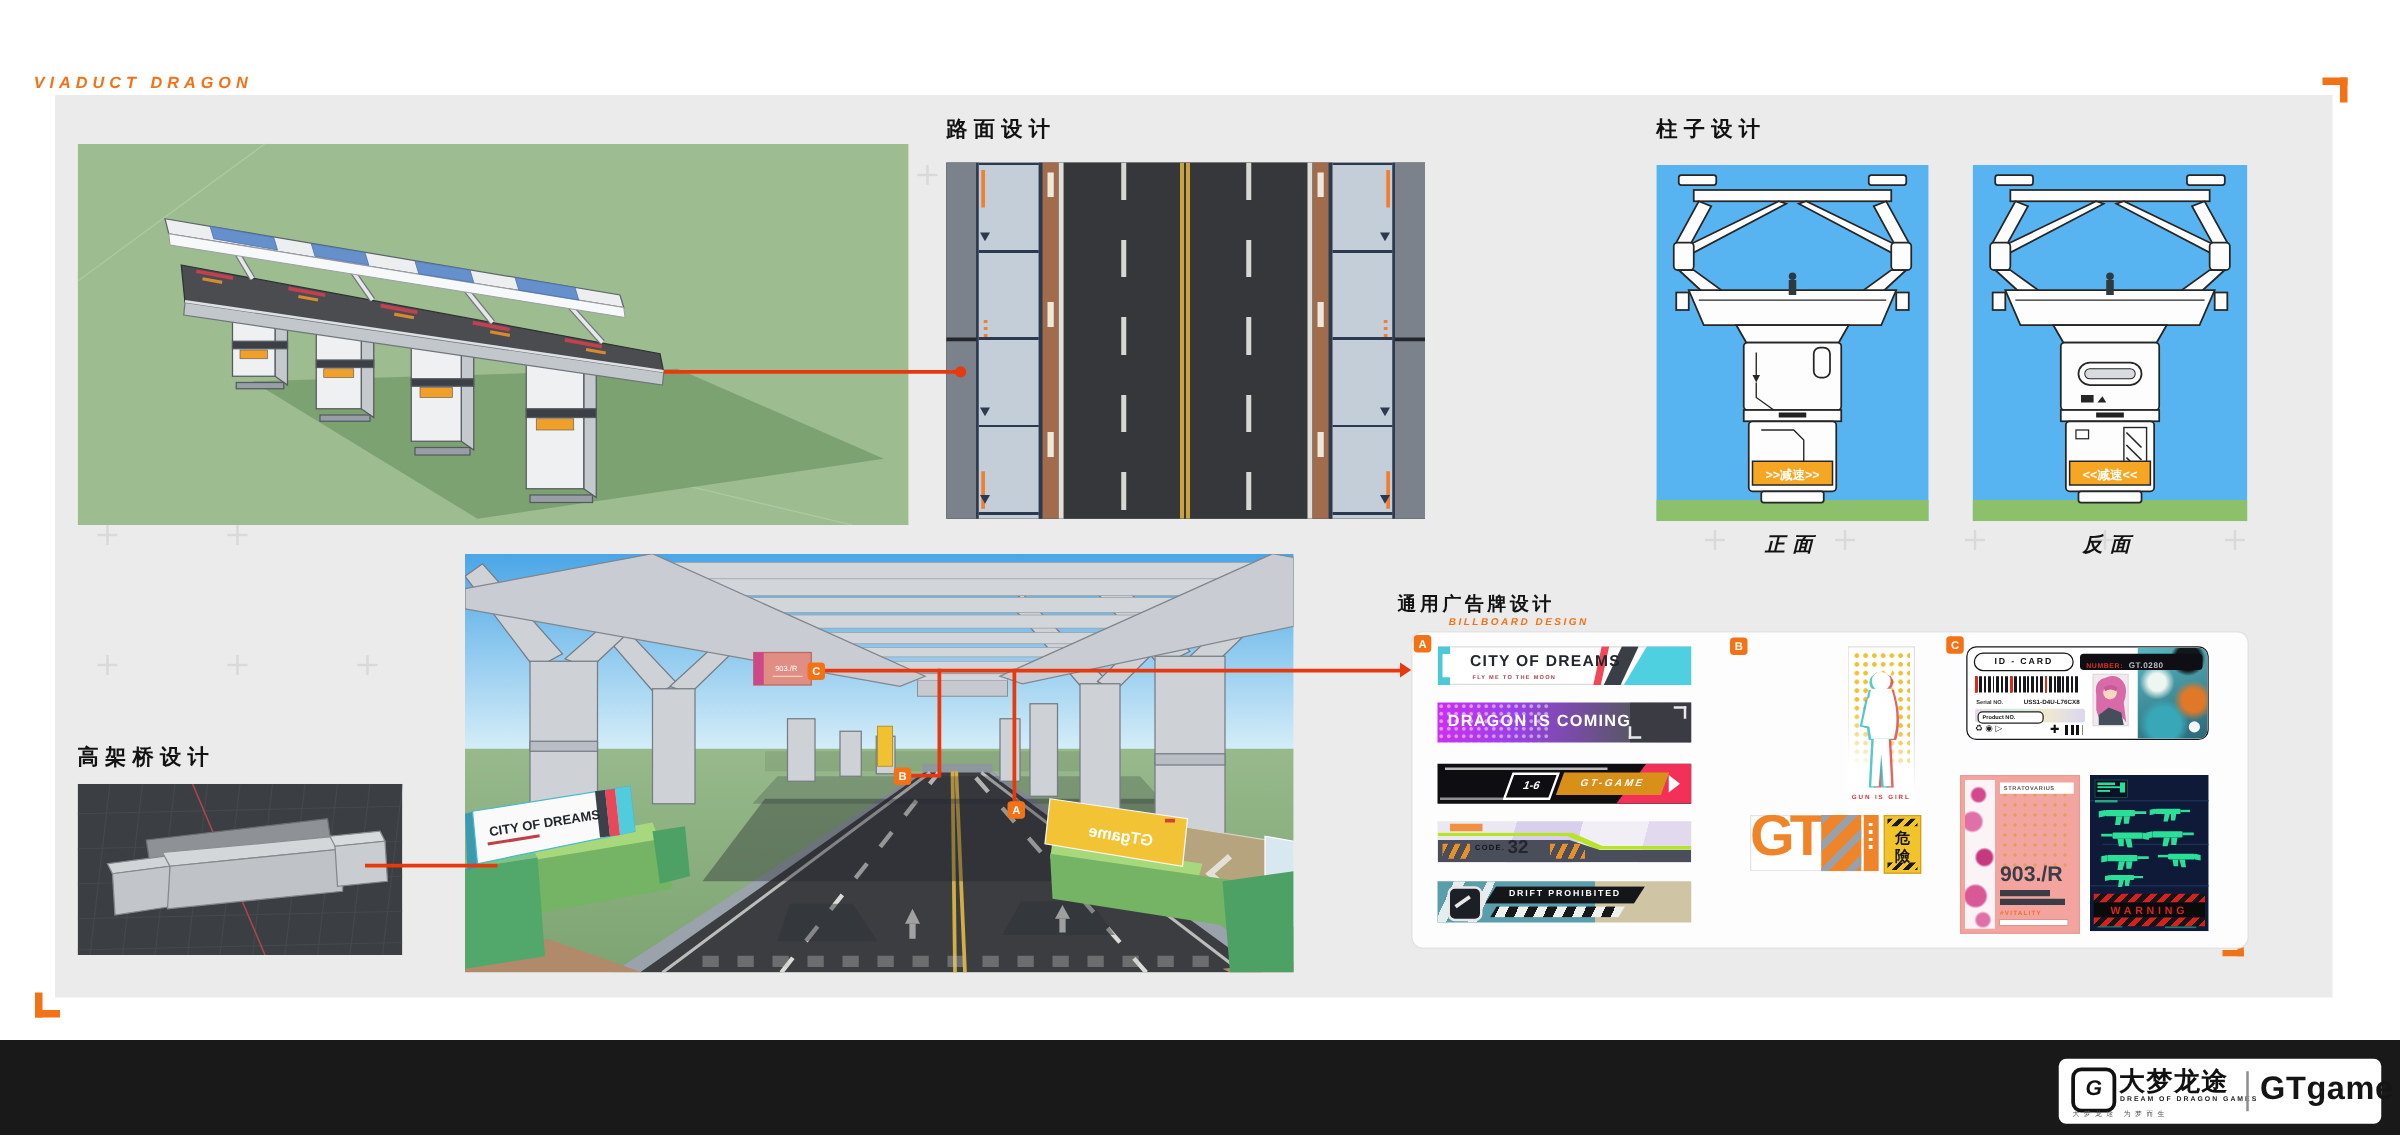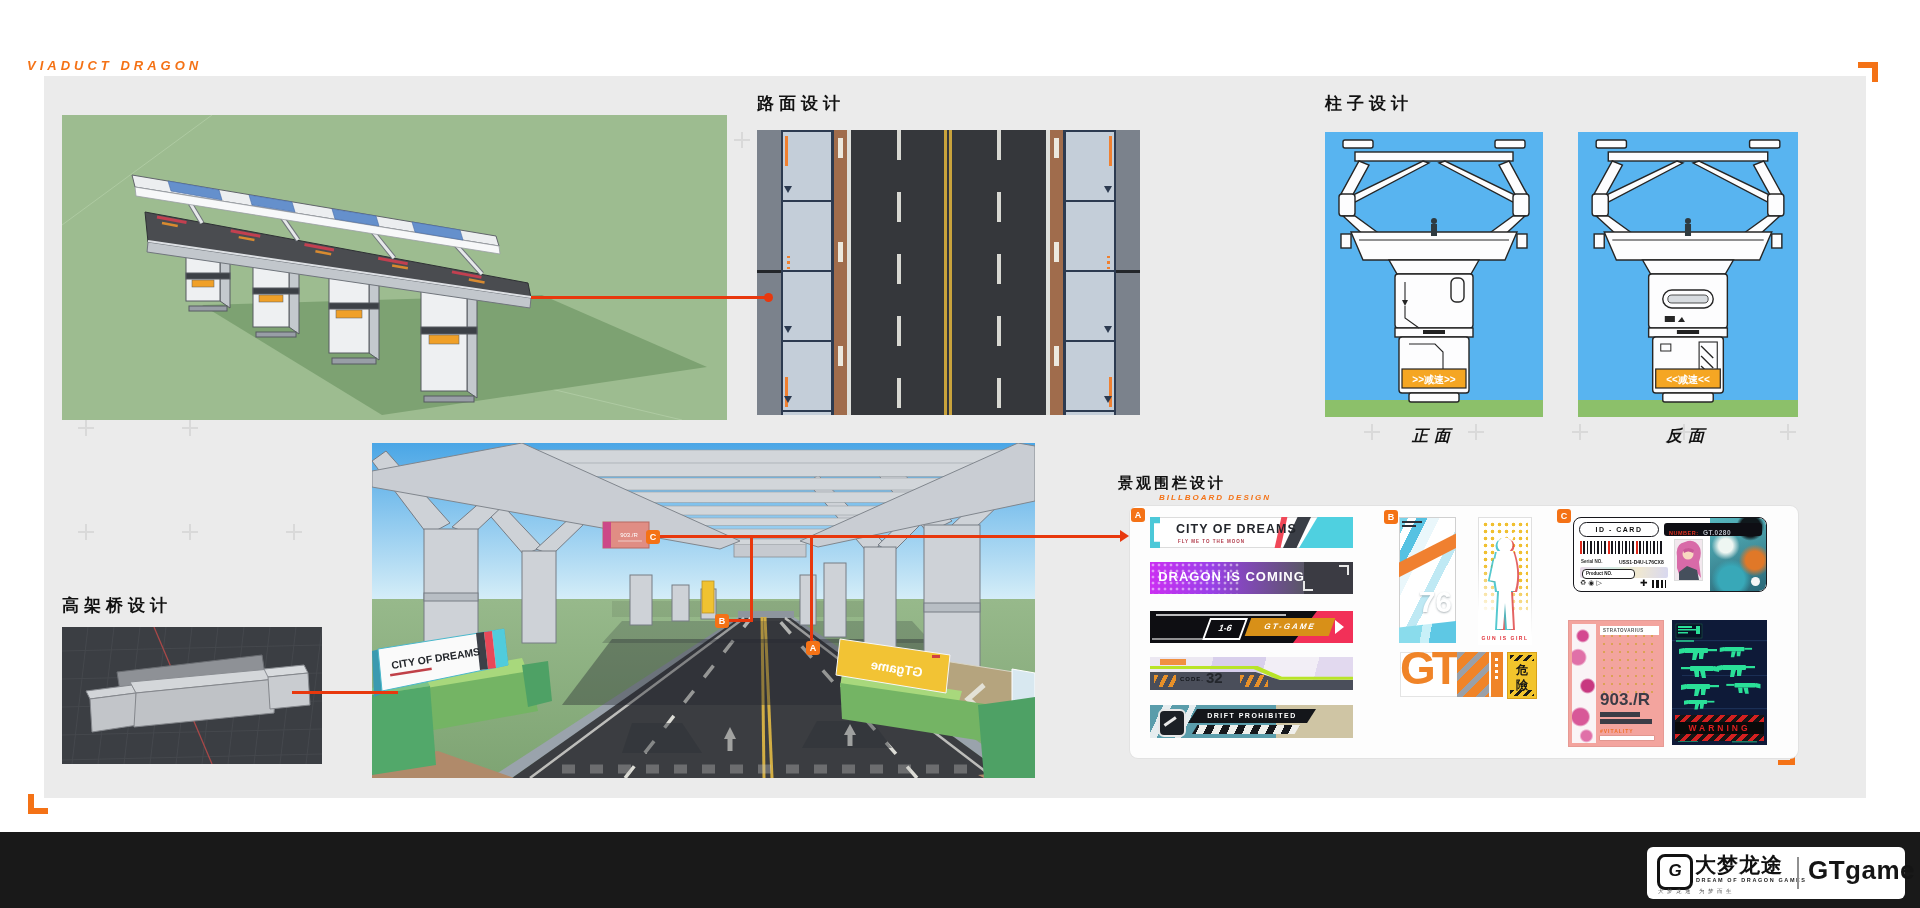--- a/index.html
+++ b/index.html
@@ -611,21 +611,21 @@
   <div class="abs marker" style="left:646px;top:530px">C</div>
   <div class="abs marker" style="left:715px;top:614px">B</div>
   <div class="abs marker" style="left:806px;top:641px">A</div>
 
   <div class="abs redline" style="left:660px;top:535px;width:462px;height:3px"></div>
   <div class="abs red-arrow" style="left:1120px;top:530px"></div>
   <div class="abs redline" style="left:750px;top:535px;width:3px;height:87px"></div>
   <div class="abs redline" style="left:728px;top:619px;width:24px;height:3px"></div>
   <div class="abs redline" style="left:810px;top:535px;width:3px;height:108px"></div>
 
-  <div class="abs sec-label sm" style="left:1118px;top:474px">景观围栏设计</div>
+  <div class="abs sec-label sm" style="left:1118px;top:474px">通用广告牌设计</div>
   <div class="abs sec-sub" style="left:1118px;top:493px">BILLBOARD DESIGN</div>
 
   <div class="abs bb-panel">
 
     <div class="bb-item b1" style="left:20px;top:11px;width:203px;height:31px">
       <div class="b1-cyan"></div>
         <div class="b1-dark"></div>
       <div class="b1-red"></div>
         <div class="b1-teal"></div>
       <div class="b1-title">CITY OF DREAMS</div>
@@ -653,27 +653,20 @@
       <div class="b4-hz" style="left:90px;top:18px;width:28px;height:12px"></div>
       <div class="b4-label">CODE.</div>
       <div class="b4-num">32</div>
     </div>
     <div class="bb-item b5" style="left:20px;top:199px;width:203px;height:33px">
       <div class="b5-icon"></div>
       <div class="b5-banner">DRIFT PROHIBITED</div>
       <div class="b5-hz"></div>
     </div>
 
-    <div class="bb-item p76" style="left:269px;top:11px;width:57px;height:126px">
-      <div class="p76-bar" style="left:3px;top:4px;width:20px;height:2px"></div>
-      <div class="p76-bar" style="left:3px;top:8px;width:14px;height:2px"></div>
-      <div class="p76-orange"></div>
-      <div class="p76-base"></div>
-      <div class="p76-num">76</div>
-    </div>
     <div class="bb-item pgirl" style="left:348px;top:11px;width:54px;height:128px">
       <div class="pgirl-dots"></div>
       <div class="pgirl-fade"></div>
       <svg width="54" height="128" viewBox="0 0 54 128" style="position:absolute;left:0;top:0">
         <g transform="translate(2,1)">
             <g fill="#e04848" opacity=".85">
           <circle cx="27" cy="28" r="7.5"></circle>
               <path d="M19,34 C15,48 17,62 19,74 L37,74 C41,60 39,46 35,34 Z"></path>
           <rect x="14" y="42" width="7" height="22" transform="rotate(12 17 53)"></rect>
           <path d="M21,74 L19,112 L25,112 L27,86 L29,112 L35,112 L33,74 Z"></path>

